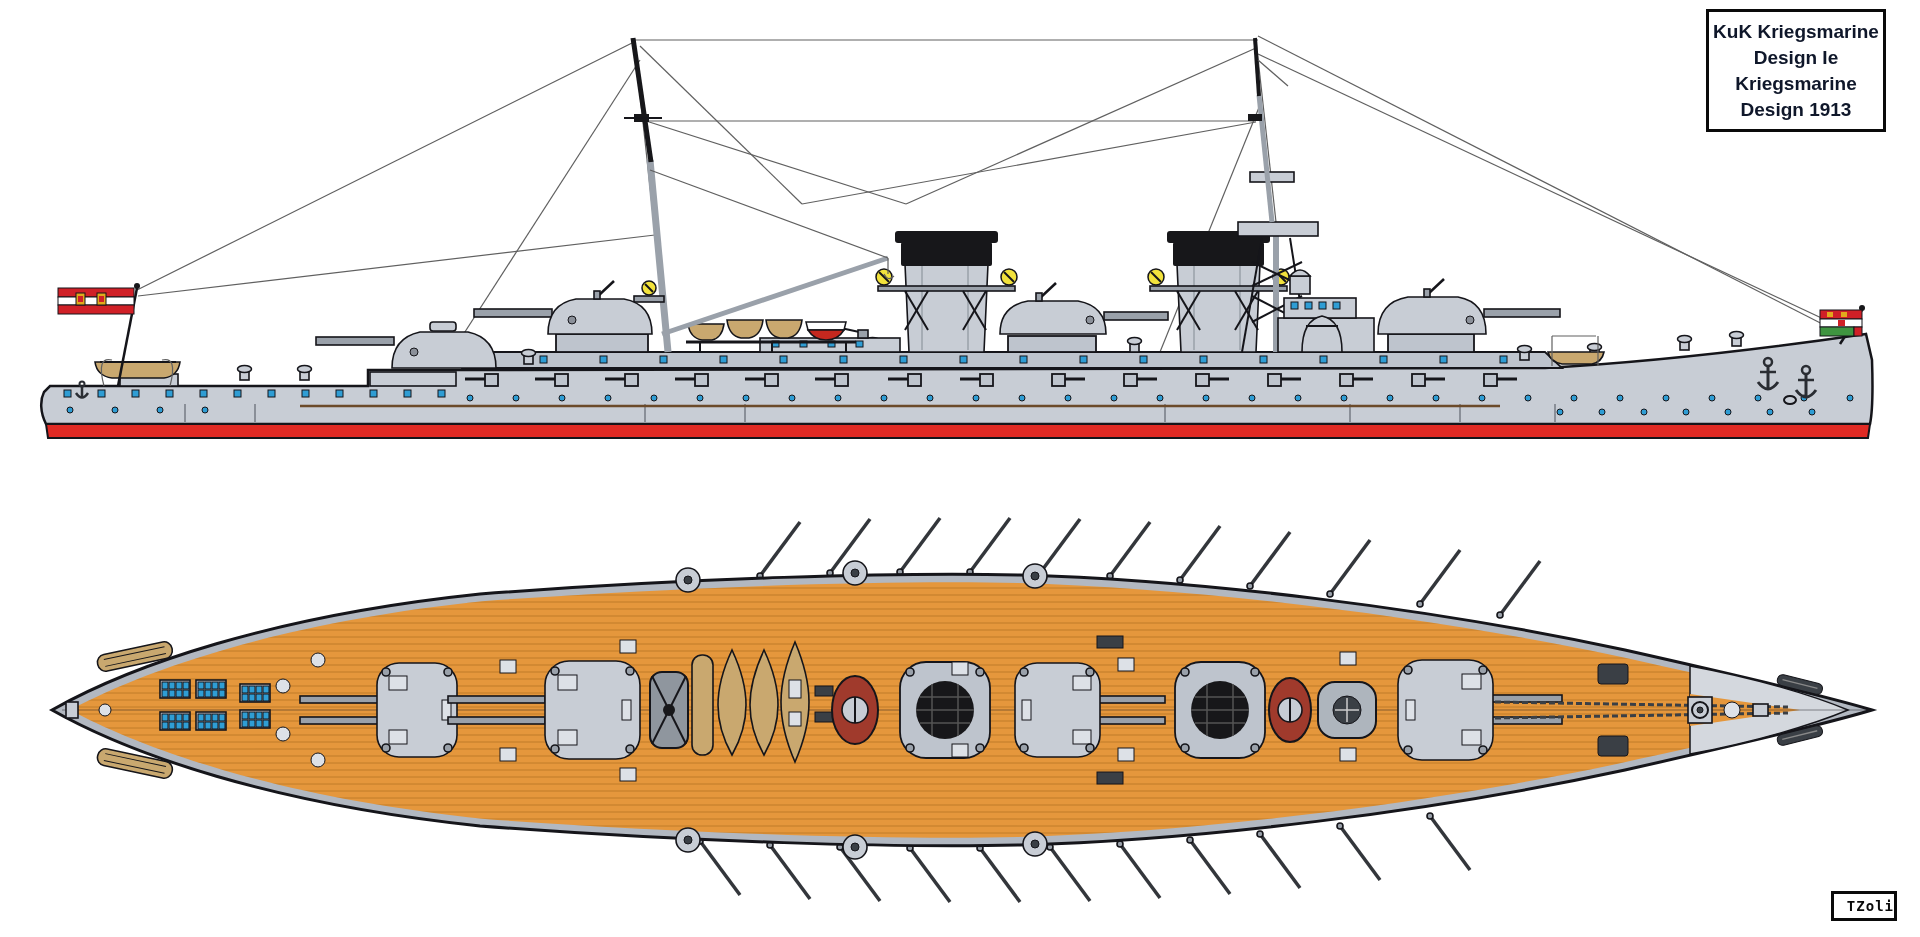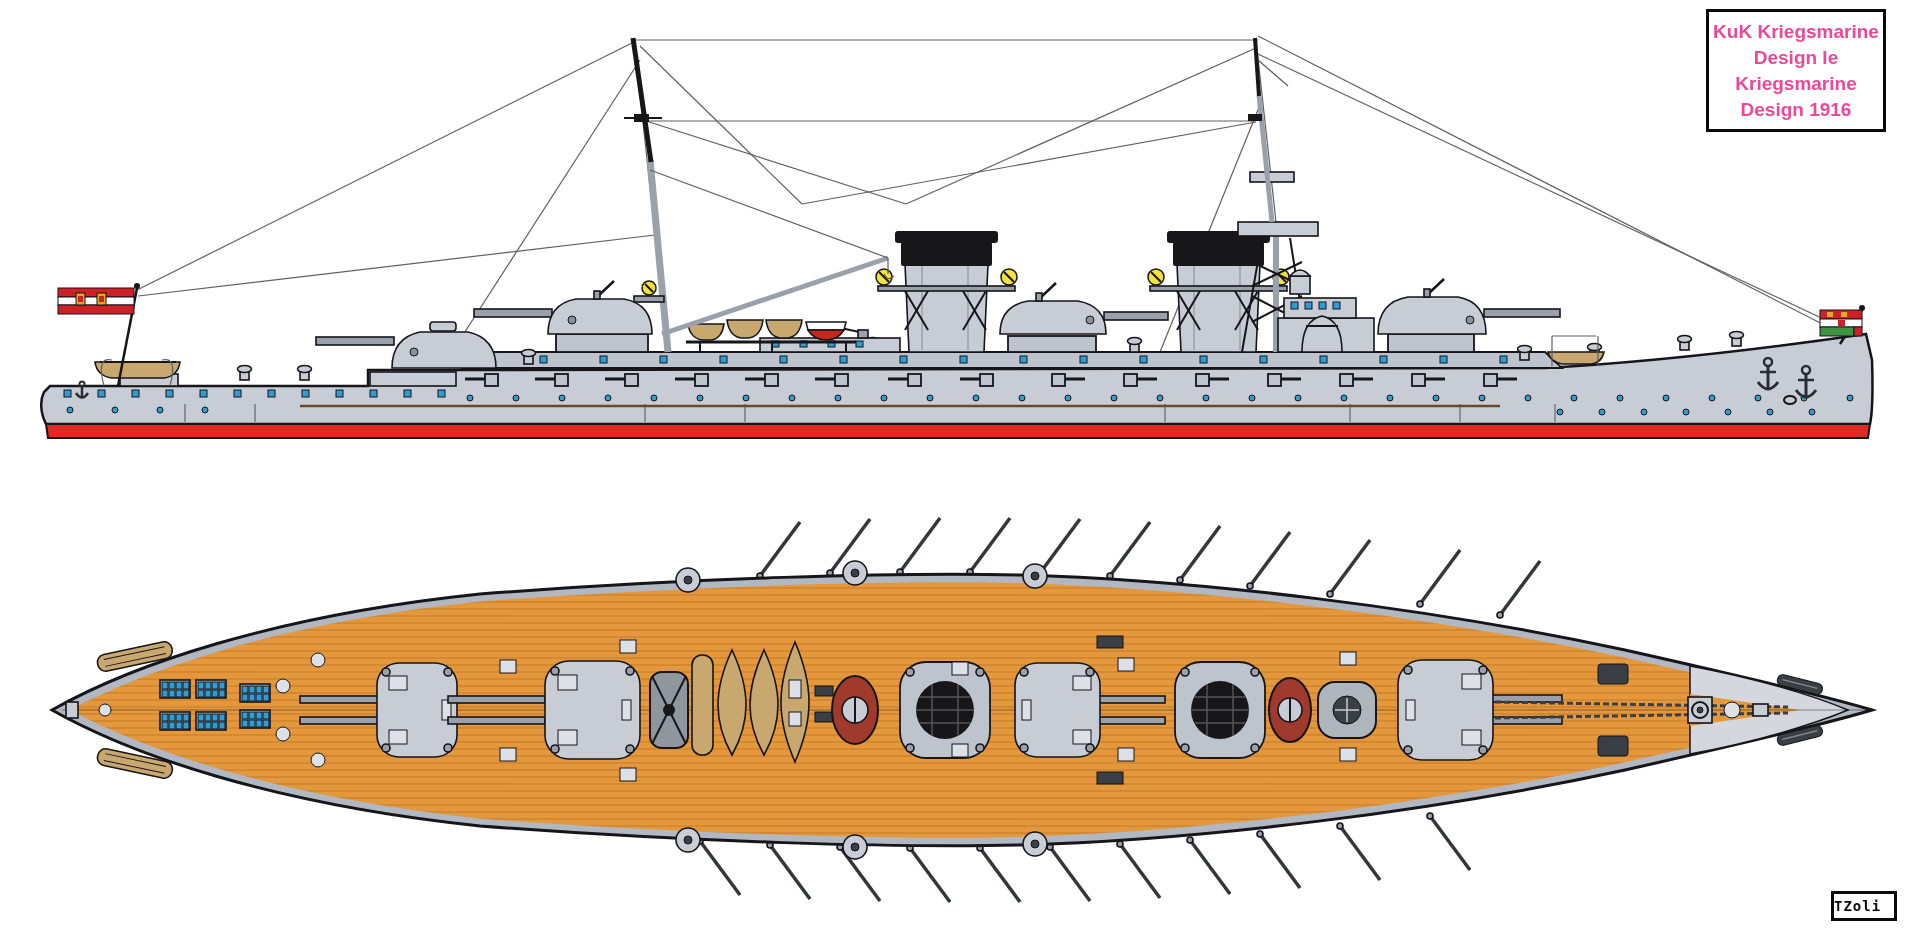--- a/index.html
+++ b/index.html
@@ -23,24 +23,24 @@
   .rimF{fill:var(--rim-gray);stroke:var(--outline);stroke-width:3;}
   .deckgrayF{fill:var(--deck-gray);stroke:var(--outline);stroke-width:1.5;}
   .darkfit{fill:var(--dark-fitting);stroke:var(--outline);stroke-width:1;}
   .plank{stroke:var(--plank-line);stroke-width:1;opacity:.55;}
   .yellow{fill:var(--searchlight-yellow);stroke:var(--outline);stroke-width:1.5;}
   .redoval{fill:var(--barbette-red);stroke:var(--outline);stroke-width:2;}
 
   
   .title-box{position:absolute;left:1706px;top:9px;width:166px;
      border:3px solid #0a0a0a;background:#fff;padding:7px 4px 6px 4px;
-     text-align:center;font-weight:bold;font-size:19px;line-height:26px;color:#ec4899;}
+     text-align:center;font-weight:bold;font-size:19px;line-height:26px;color:#0f172a;}
   
   .sig-box{position:absolute;left:1831px;top:891px;width:60px;height:24px;
-     border:3px solid #0a0a0a;background:#fff;display:flex;align-items:center;justify-content:flex-start;}
+     border:3px solid #0a0a0a;background:#fff;display:flex;align-items:center;justify-content:flex-end;}
   .sig-text{font-family:"DejaVu Sans Mono", monospace;font-size:14px;font-weight:bold;
      letter-spacing:1px;color:#0a0a0a;}
 </style>
 </head>
 <body>
 
 <div id="stage">
 
 <svg id="art" viewBox="0 0 1920 937">
 
@@ -772,20 +772,20 @@
         <line x1="1782" y1="735" x2="1818" y2="735" stroke="#888" stroke-width="1.5"></line>
       </g>
     </g>
   </g>
 </svg>
 
 <div class="title-box">
   <div>KuK Kriegsmarine</div>
   <div>Design Ie</div>
   <div>Kriegsmarine</div>
-  <div>Design 1916</div>
+  <div>Design 1913</div>
 </div>
 
 <div class="sig-box">
   <span class="sig-text">TZoli</span>
 </div>
 
 </div>
 
 </body></html>

